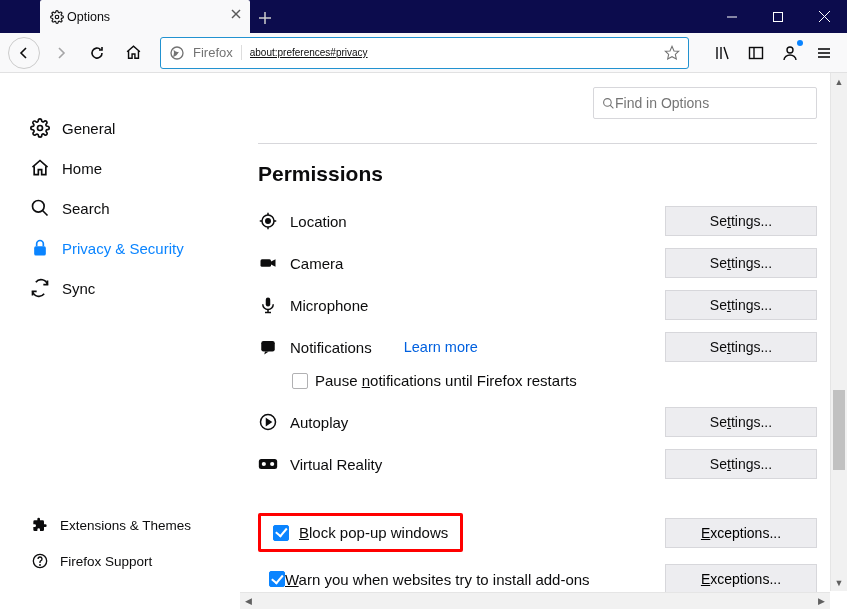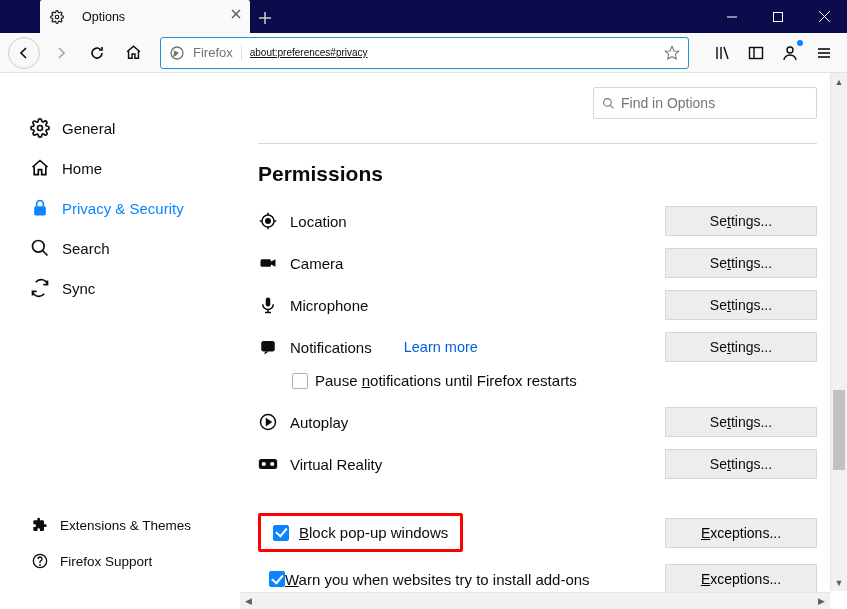--- a/index.html
+++ b/index.html
@@ -1,20 +1,20 @@
 <!DOCTYPE html>
 <html><head>
 <meta charset="utf-8">
 <style>
   * { box-sizing: border-box; margin: 0; padding: 0; font-family: "Segoe UI", Arial, sans-serif; }
   body { width: 847px; height: 609px; background: #fff; overflow: hidden; position: relative; }
 
   
   .titlebar { height: 33px; background: #0c0c4d; display: flex; align-items: flex-end; }
-  .tab { background: #f9f9fa; height: 33px; width: 210px; margin-left: 40px; border-top-left-radius: 2px; border-top-right-radius: 2px; display: flex; align-items: center; padding: 0 10px; gap: 18px; font-size: 12.5px; color: #0c0c0d; position: relative; }
+  .tab { background: #f9f9fa; height: 33px; width: 210px; margin-left: 40px; border-top-left-radius: 2px; border-top-right-radius: 2px; display: flex; align-items: center; padding: 0 10px; gap: 3px; font-size: 12.5px; color: #0c0c0d; position: relative; }
   .tab .close-x { position: absolute; right: 8px; top: 8px; cursor: pointer; }
   .newtab { width: 30px; height: 30px; display: flex; align-items: center; justify-content: center; color: #ccc; cursor: pointer; font-size: 18px; }
   .winctrl { margin-left: auto; display: flex; }
   .winbtn { width: 46px; height: 33px; display: flex; align-items: center; justify-content: center; color: #fff; cursor: pointer; }
 
   
   .navbar { height: 40px; background: #f9f9fa; border-bottom: 1px solid #e1e1e2; display: flex; align-items: center; padding: 0 8px; gap: 6px; }
   .nav-icon { width: 30px; height: 30px; display: flex; align-items: center; justify-content: center; color: #0c0c0d; cursor: pointer; border-radius: 4px; }
   .nav-icon.circled { border: 1px solid #ccc; border-radius: 50%; width: 32px; height: 32px; }
   .nav-icon.disabled { opacity: 0.35; cursor: default; }
@@ -38,21 +38,21 @@
   
   .sidebar { width: 240px; padding: 35px 0 0 30px; }
   .side-item { display: flex; align-items: center; gap: 12px; padding: 10px 0; font-size: 15px; color: #0c0c0d; cursor: pointer; }
   .side-item.selected { color: #0a84ff; }
   .side-item .icon { width: 20px; height: 20px; display:flex; align-items:center; justify-content:center; }
   .side-bottom { position: absolute; bottom: 30px; left: 30px; text-align: center; }
   .side-bottom .side-item { font-size: 13.5px; gap:10px; padding:8px 0; }
 
   
   .main { flex: 1; padding: 14px 30px 0 18px; overflow: hidden; position:relative; }
-  .find-box { float: right; width: 224px; height: 32px; border: 1px solid #d7d7db; border-radius: 2px; display: flex; align-items: center; padding: 0 8px; gap: 6px; color: #737373; }
+  .find-box { float: right; width: 224px; height: 32px; border: 1px solid #d7d7db; border-radius: 2px; display: flex; align-items: center; padding: 0 8px; gap: 0; color: #737373; }
   .find-input { border:none; outline:none; font-size:14px; color:#737373; flex:1; background:transparent; }
 
   .section-hr { clear: both; border: none; border-top: 1px solid #d7d7db; margin-top: 56px; }
   .section-title { font-size: 21px; font-weight: 600; color: #0c0c0d; margin: 18px 0 14px 0; }
 
   .perm-row { display: flex; align-items: center; gap: 12px; padding: 6px 0; min-height: 38px; }
   .perm-row .icon { width: 20px; display:flex; justify-content:center; }
   .perm-row .label { font-size: 15px; color: #0c0c0d; }
   .perm-row .link { color: #0060df; font-size: 14.5px; cursor: pointer; margin-left: 20px; }
   .perm-row .btn { margin-left: auto; width: 152px; height: 30px; background: #ededf0; border: 1px solid #d7d7db; font-size: 14px; color: #0c0c0d; cursor: pointer; display:flex; align-items:center; justify-content:center; }
@@ -201,37 +201,37 @@
     </div>
     <div class="side-item">
       <span class="icon">
           <svg width="20" height="20" viewBox="0 0 24 24" stroke="#0c0c0d" stroke-width="2" fill="none">
             <path d="M3 11 L12 3 L21 11"></path>
             <path d="M5 10v10h5v-6h4v6h5V10"></path>
           </svg>
         </span>
       <span>Home</span>
     </div>
+    <div class="side-item">
+      <span class="icon">
+          <svg width="20" height="20" viewBox="0 0 24 24" stroke="#0c0c0d" stroke-width="2" fill="none">
+            <circle cx="10" cy="10" r="7"></circle>
+            <line x1="15" y1="15" x2="21" y2="21"></line>
+          </svg>
+        </span>
+      <span>Search</span>
+    </div>
     <div class="side-item selected">
       <span class="icon">
           <svg width="20" height="20" viewBox="0 0 24 24" fill="#0a84ff">
             <rect x="5" y="10" width="14" height="11" rx="2"></rect>
             <path d="M8 10V7a4 4 0 0 1 8 0v3" fill="none" stroke="#0a84ff" stroke-width="2"></path>
           </svg>
         </span>
       <span>Privacy &amp; Security</span>
-    </div>
-    <div class="side-item">
-      <span class="icon">
-          <svg width="20" height="20" viewBox="0 0 24 24" stroke="#0c0c0d" stroke-width="2" fill="none">
-            <circle cx="10" cy="10" r="7"></circle>
-            <line x1="15" y1="15" x2="21" y2="21"></line>
-          </svg>
-        </span>
-      <span>Search</span>
     </div>
     <div class="side-item">
       <span class="icon">
           <svg width="20" height="20" viewBox="0 0 24 24" stroke="#0c0c0d" stroke-width="2" fill="none">
             <path d="M21 8a8 8 0 0 0-14-3"></path>
             <path d="M3 16a8 8 0 0 0 14 3"></path>
             <path d="M21 3v5h-5"></path>
             <path d="M3 21v-5h5"></path>
           </svg>
         </span>

